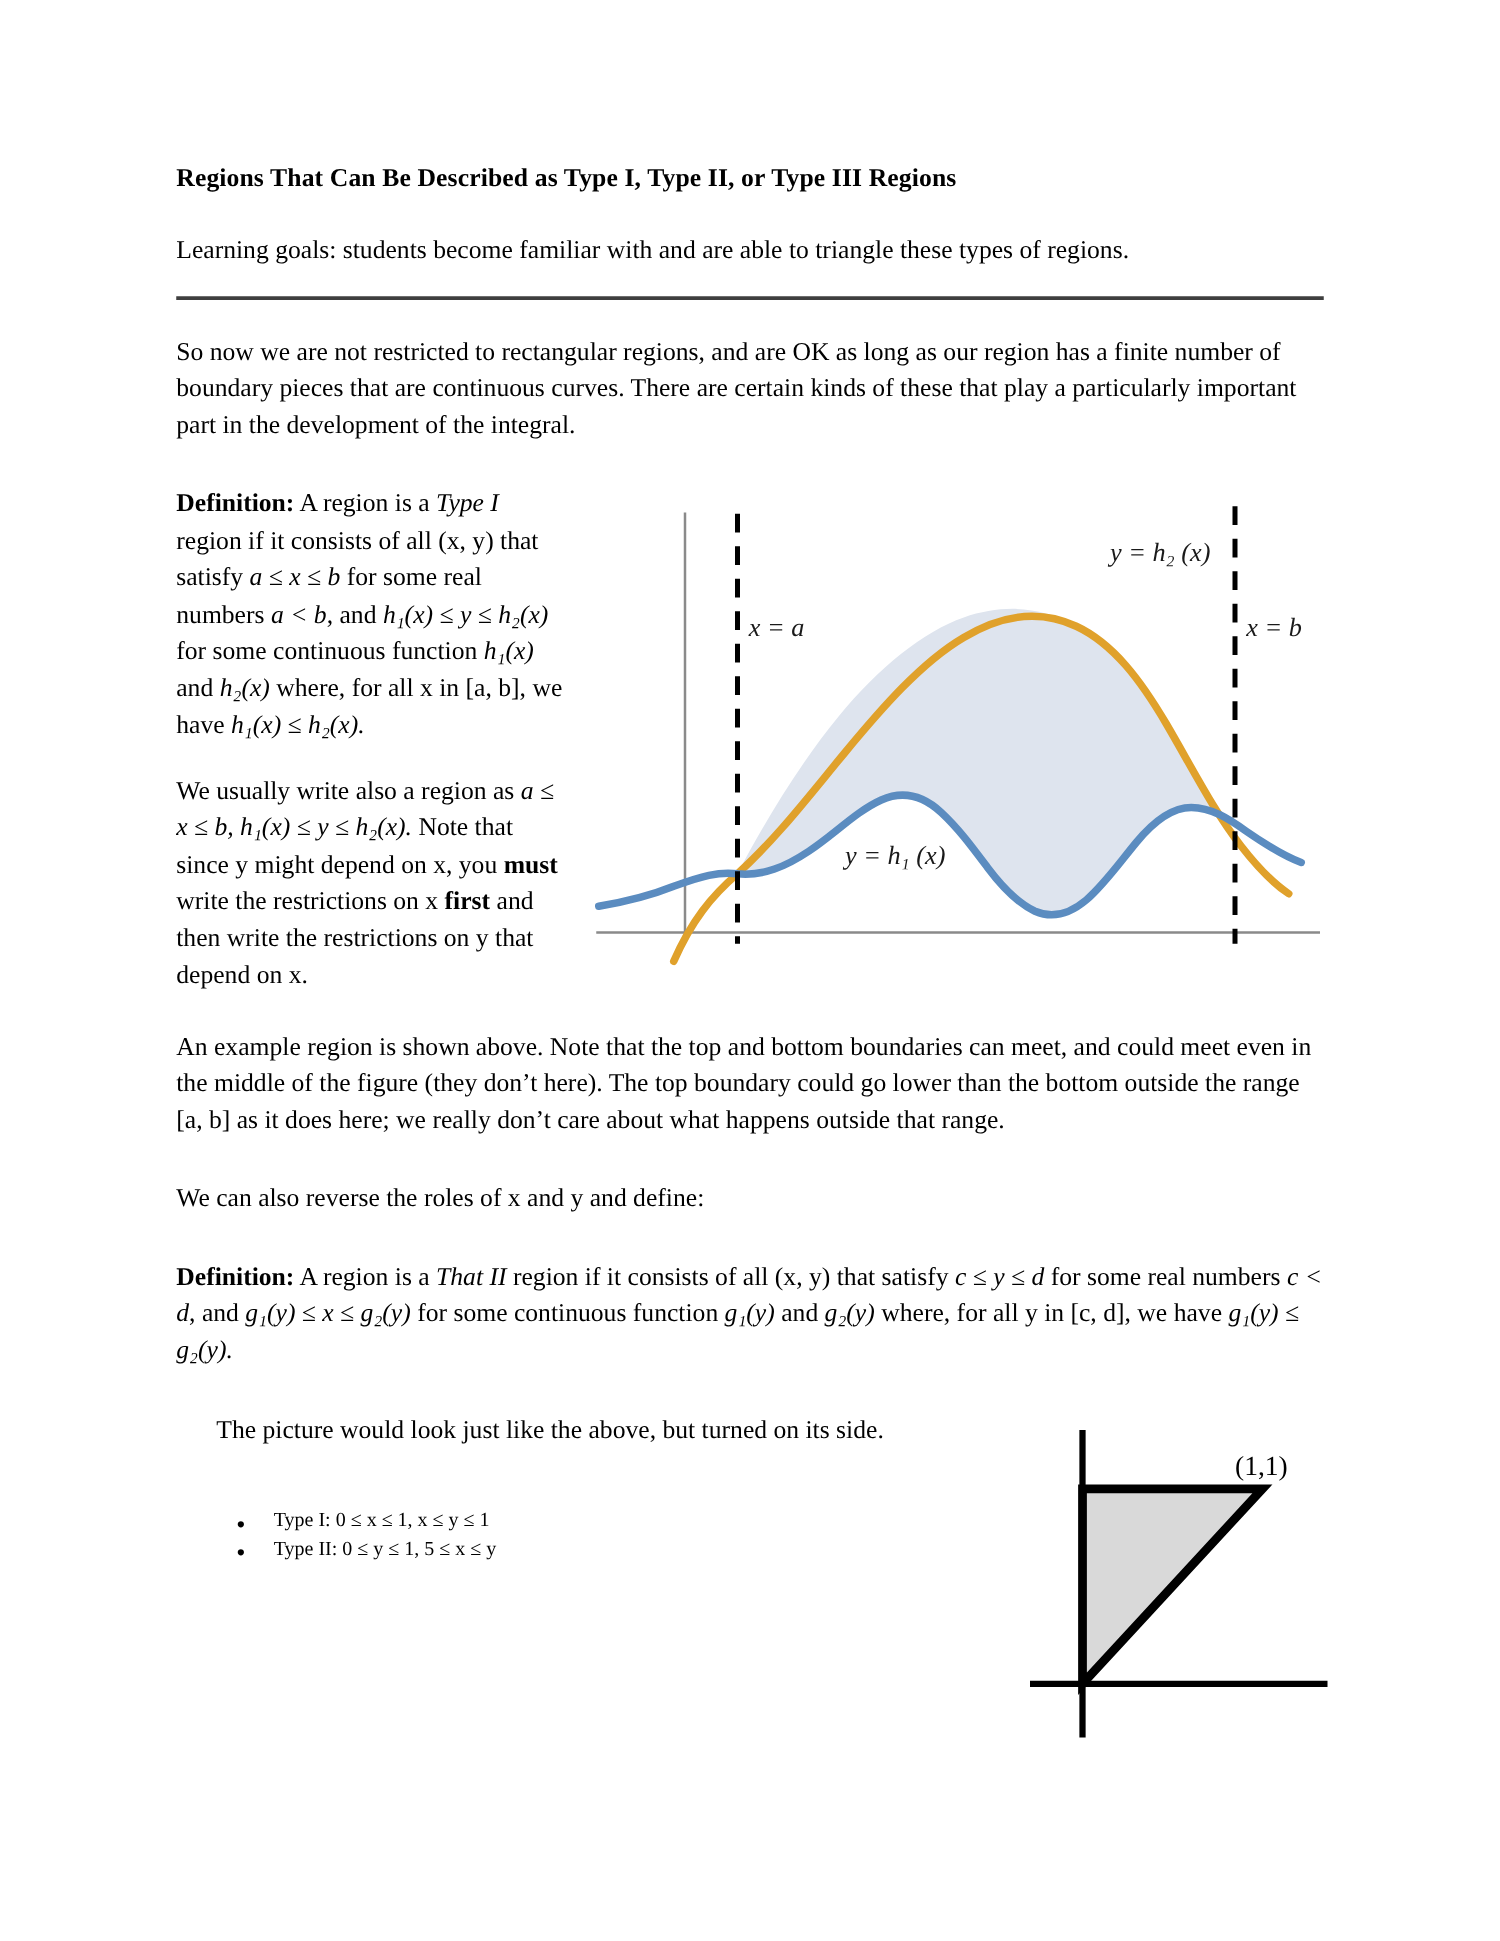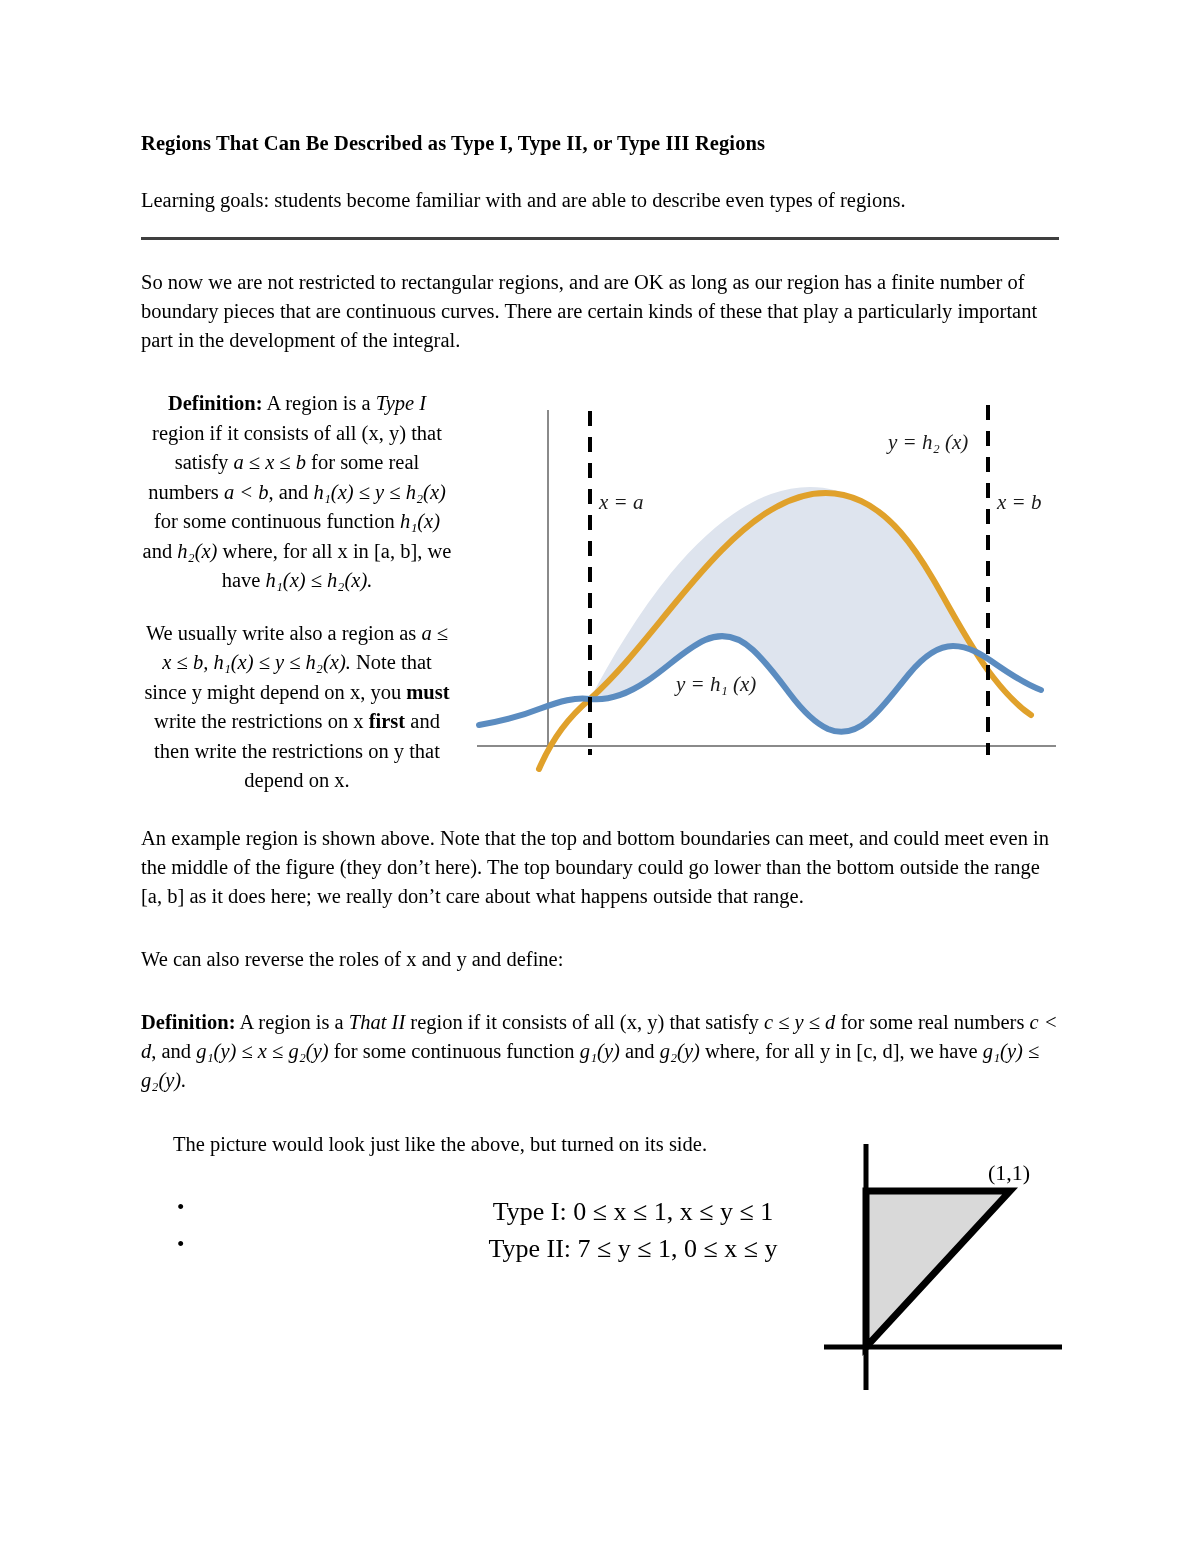--- a/index.html
+++ b/index.html
@@ -48,44 +48,42 @@
     margin: 22px 0 0 0;
     width: 918px;
   }
   i, .it { font-style: italic; }
   b, .bd { font-weight: bold; }
 
   
   .defblock {
     position: relative;
     width: 918px;
-    text-align: center;
   }
   .leftcol {
     width: 312px;
     font-size: 20.5px;
     line-height: 1.44;
   }
   .leftcol p { font-size: 20.5px; line-height: 1.44; }
 
   .mainfig {
     position: absolute;
     left: 330px;
     top: 8px;
     width: 588px;
     height: 382px;
   }
 
   
   ul.bullets {
-    margin: 0;
+    margin: 12px;
     padding: 0 0 0 64px;
     list-style: none;
-    font-size: 26px;
-    text-align: center;
+    font-size: 16px;
   }
   ul.bullets li {
     position: relative;
     line-height: 1.45;
     padding-left: 2px;
   }
   ul.bullets li::before {
     content: "\2022";
     position: absolute;
     left: -28px;
@@ -121,21 +119,21 @@
 <body>
 
 <div class="page">
 
   <div class="content">
 
     <h1 class="doc-title">Regions That Can Be Described as Type I, Type II, or Type III Regions</h1>
 
     <div class="gap-md"></div>
 
-    <p>Learning goals: students become familiar with and are able to describe even types of regions.</p>
+    <p>Learning goals: students become familiar with and are able to triangle these types of regions.</p>
 
     <hr class="rule">
 
     <div class="gap-md"></div>
 
     <p>So now we are not restricted to rectangular regions, and are OK as long as our region has a finite number of boundary pieces that are continuous curves.  There are certain kinds of these that play a particularly important part in the development of the integral.</p>
 
     <div class="gap-lg"></div>
 
     <div class="defblock">
@@ -189,21 +187,21 @@
 
     <div class="gap-lg"></div>
 
     <p style="width:700px;margin-left:32px;">The picture would look just like the above, but turned on its side.</p>
 
     <div class="gap-lg"></div>
 
 
     <ul class="bullets">
       <li>Type I: 0 ≤ x ≤ 1, x ≤ y ≤ 1</li>
-      <li>Type II: 7 ≤ y ≤ 1, 0 ≤ x ≤ y</li>
+      <li>Type II: 0 ≤ y ≤ 1, 5 ≤ x ≤ y</li>
     </ul>
 
   </div>
 
   <div class="trifig">
     <svg width="250" height="270" viewBox="0 0 250 270">
 
       <line x1="44" y1="6" x2="44" y2="252" stroke="#000000" stroke-width="5"></line>
 
       <line x1="2" y1="209" x2="240" y2="209" stroke="#000000" stroke-width="5"></line>

